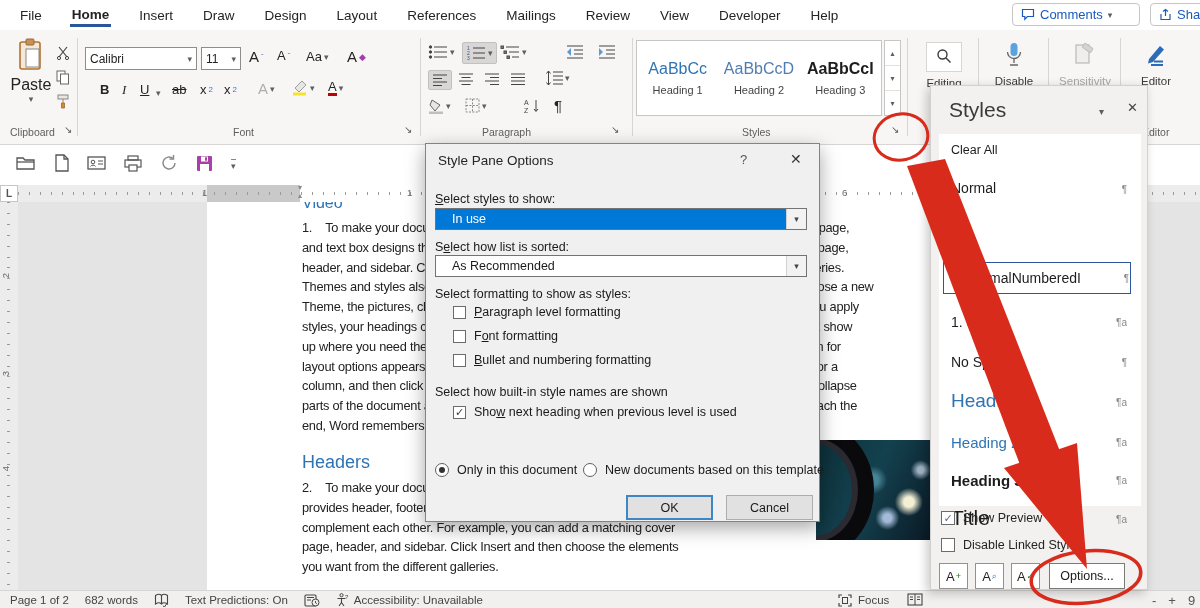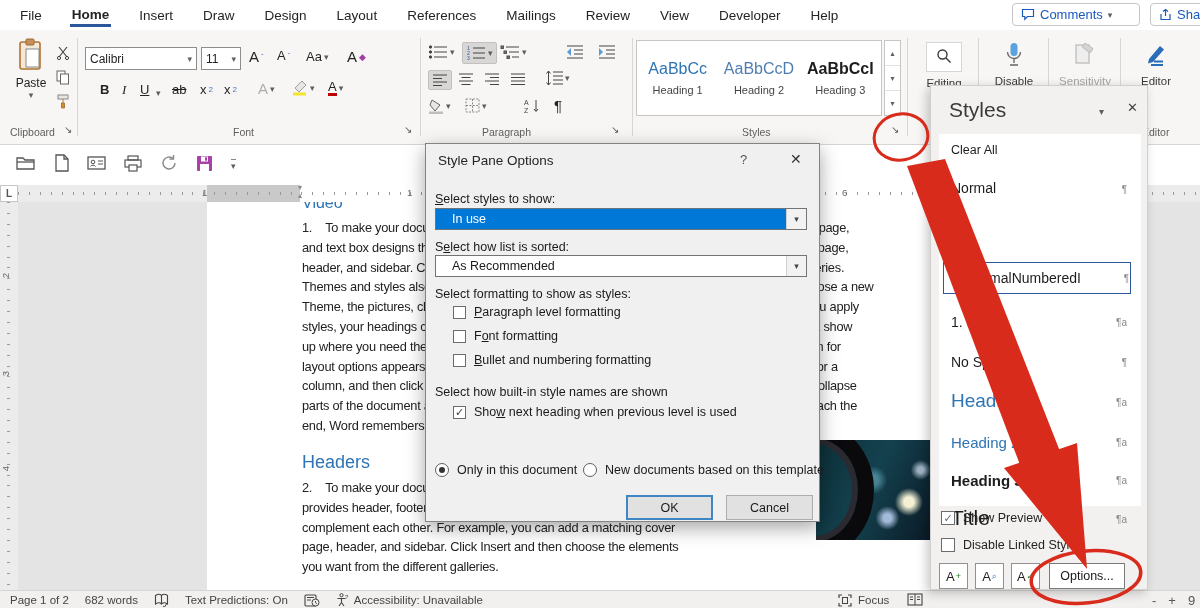--- a/index.html
+++ b/index.html
@@ -147,21 +147,21 @@
     <div class="vdiv" style="left:420px"></div>
     <div class="vdiv" style="left:632px"></div>
     <div class="vdiv" style="left:907px"></div>
 
     <div class="abs" style="left:8px;top:8px;width:46px;text-align:center;">
       <svg width="28" height="34" viewBox="0 0 28 34">
           <rect x="3" y="4" width="20" height="27" rx="2" fill="#f4e8d8" stroke="#b07430" stroke-width="1.6"></rect>
           <rect x="9" y="1" width="8" height="6" rx="1" fill="#c89058" stroke="#9a6a32"></rect>
           <rect x="9" y="11" width="13" height="18" fill="#fff" stroke="#8a8886"></rect>
         </svg>
-      <div style="font-size:12px;color:#252423;">Paste</div>
+      <div style="font-size:16px;color:#252423;">Paste</div>
       <div class="chev">▾</div>
     </div>
     <span class="abs" style="left:56px;top:16px;"><svg width="14" height="14" viewBox="0 0 14 14">
           <path d="M3 1l8 10M11 1L3 11" stroke="#444" stroke-width="1.2" fill="none"></path>
           <circle cx="3" cy="12" r="1.6" fill="none" stroke="#444"></circle>
           <circle cx="11" cy="12" r="1.6" fill="none" stroke="#444"></circle>
         </svg></span>
     <span class="abs" style="left:56px;top:40px;"><svg width="14" height="15" viewBox="0 0 14 15">
           <rect x="1" y="1" width="8" height="10" fill="#fff" stroke="#666"></rect>
           <rect x="4.5" y="4" width="8" height="10" fill="#fff" stroke="#666"></rect>

